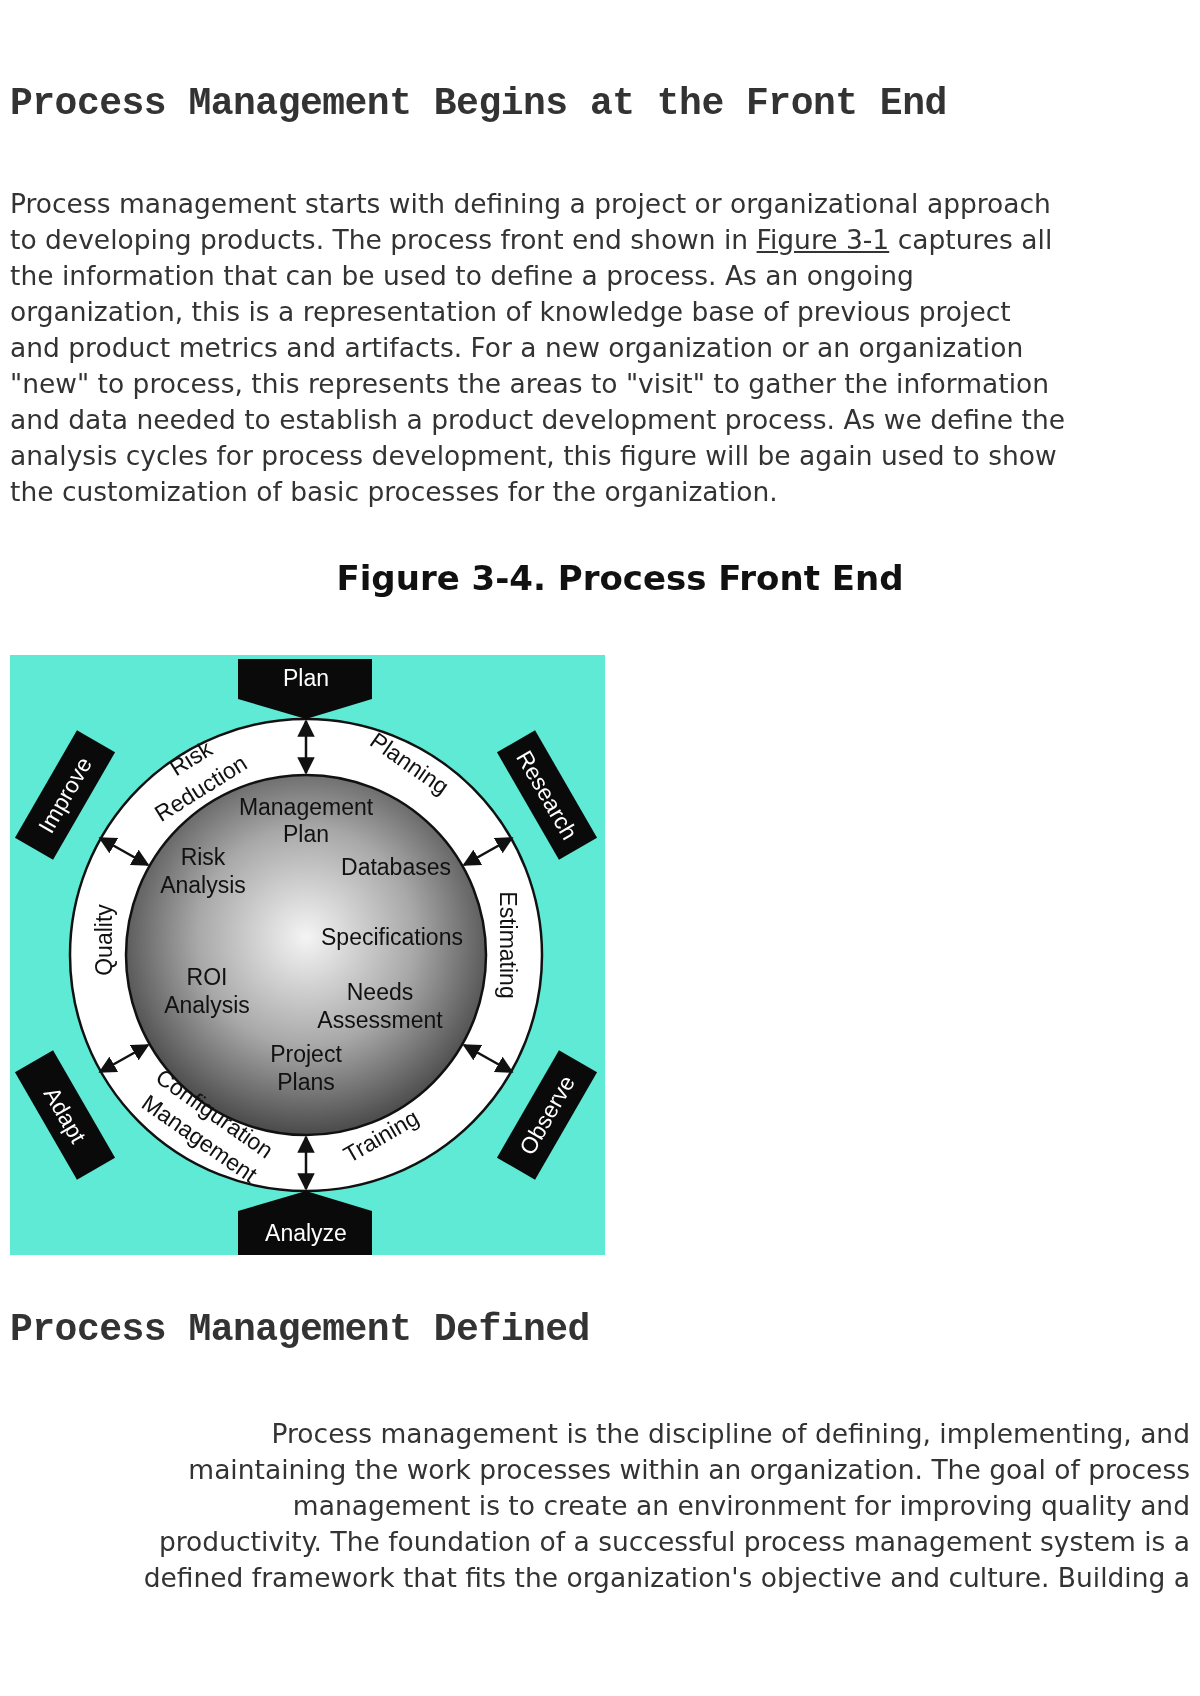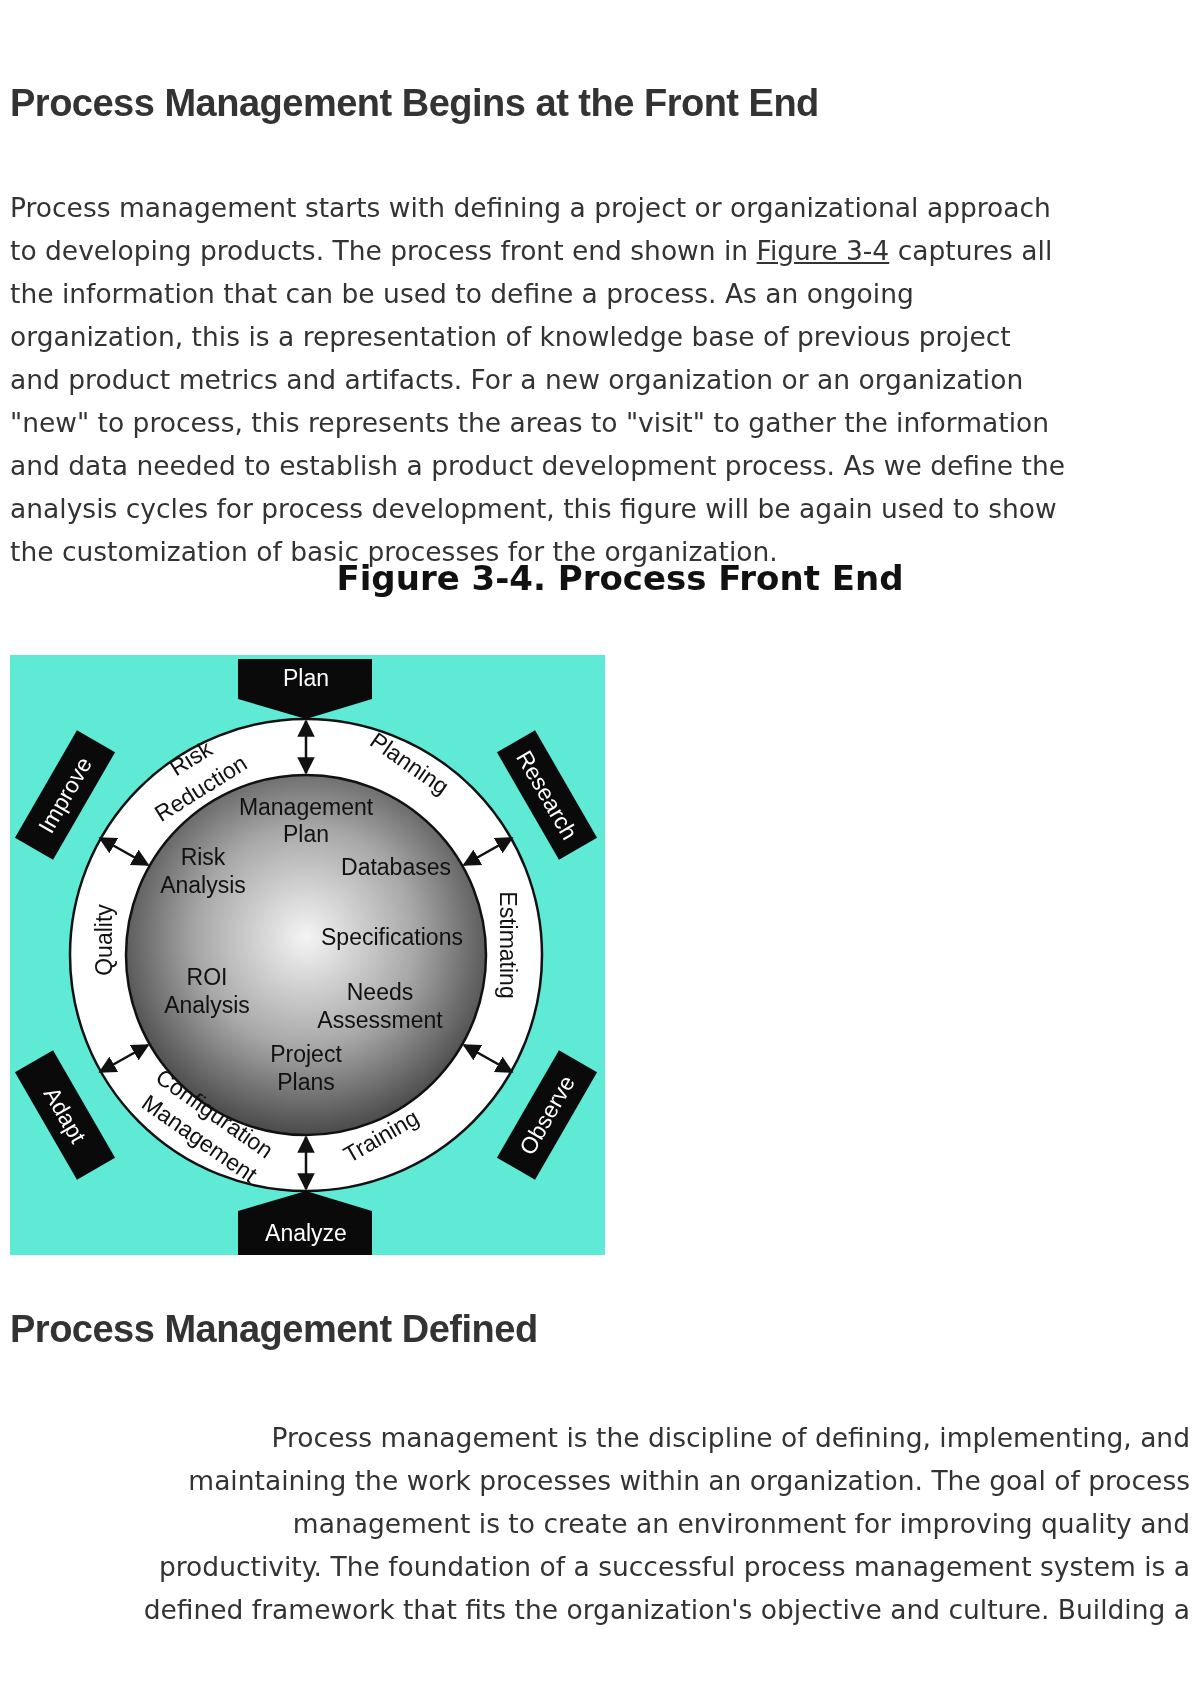--- a/index.html
+++ b/index.html
@@ -2,28 +2,28 @@
 <html><head>
 <meta charset="utf-8">
 <style>
   html, body { margin: 0; padding: 0; background: #ffffff; }
   body {
     width: 1200px; height: 1696px; position: relative; overflow: hidden;
     color: #333333;
   }
   .h1 {
     position: absolute; left: 10px;
-    font-family: Liberation Sans, sans-serif;
+    font-family: Liberation Mono, monospace;
     font-weight: bold; font-size: 38px; color: #333333;
     letter-spacing: -0.5px; margin: 0;
   }
   .para {
     position: absolute; left: 10px; width: 1180px;
     font-family: "DejaVu Sans", sans-serif;
-    font-size: 26.5px; line-height: 43px; color: #333333;
+    font-size: 26.5px; line-height: 36px; color: #333333;
     margin: 0; white-space: pre-line;
   }
   .para a { color: #333333; text-decoration: underline; }
   .caption {
     position: absolute; left: 0; width: 1200px; text-align: center; top: 558px;
     font-family: "DejaVu Sans", sans-serif; font-weight: bold;
     font-size: 34px; color: #111111; margin: 0; padding-left: 20px;
   }
   .figure {
     position: absolute; left: 10px; top: 655px; width: 595px; height: 600px;
@@ -32,21 +32,21 @@
   .figure svg { display: block; }
   .dlabel { font-family: "Liberation Sans", sans-serif; font-size: 23px; fill: #111; }
   .blabel { font-family: "Liberation Sans", sans-serif; font-size: 23px; fill: #fff; }
 </style>
 </head>
 <body>
 
 <h1 class="h1" style="top:82px;">Process Management Begins at the Front End</h1>
 
 <p class="para" style="top:186px;"><span>Process management starts with defining a project or organizational approach
-to developing products. The process front end shown in </span><a href="#">Figure 3-4</a><span> captures all
+to developing products. The process front end shown in </span><a href="#">Figure 3-1</a><span> captures all
 the information that can be used to define a process. As an ongoing
 organization, this is a representation of knowledge base of previous project
 and product metrics and artifacts. For a new organization or an organization
 "new" to process, this represents the areas to "visit" to gather the information
 and data needed to establish a product development process. As we define the
 analysis cycles for process development, this figure will be again used to show
 the customization of basic processes for the organization.</span></p>
 
 <div class="caption">Figure 3-4. Process Front End</div>
 

